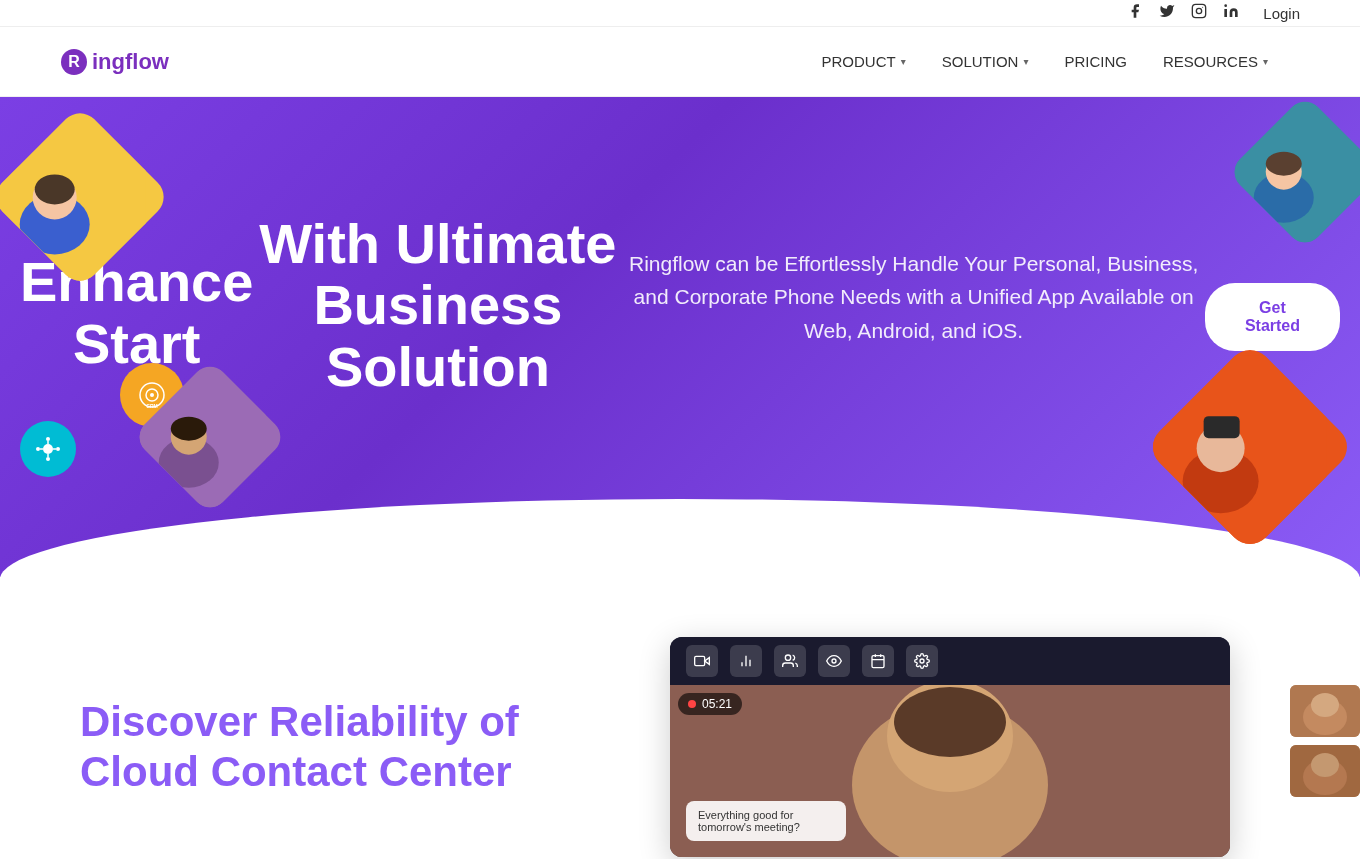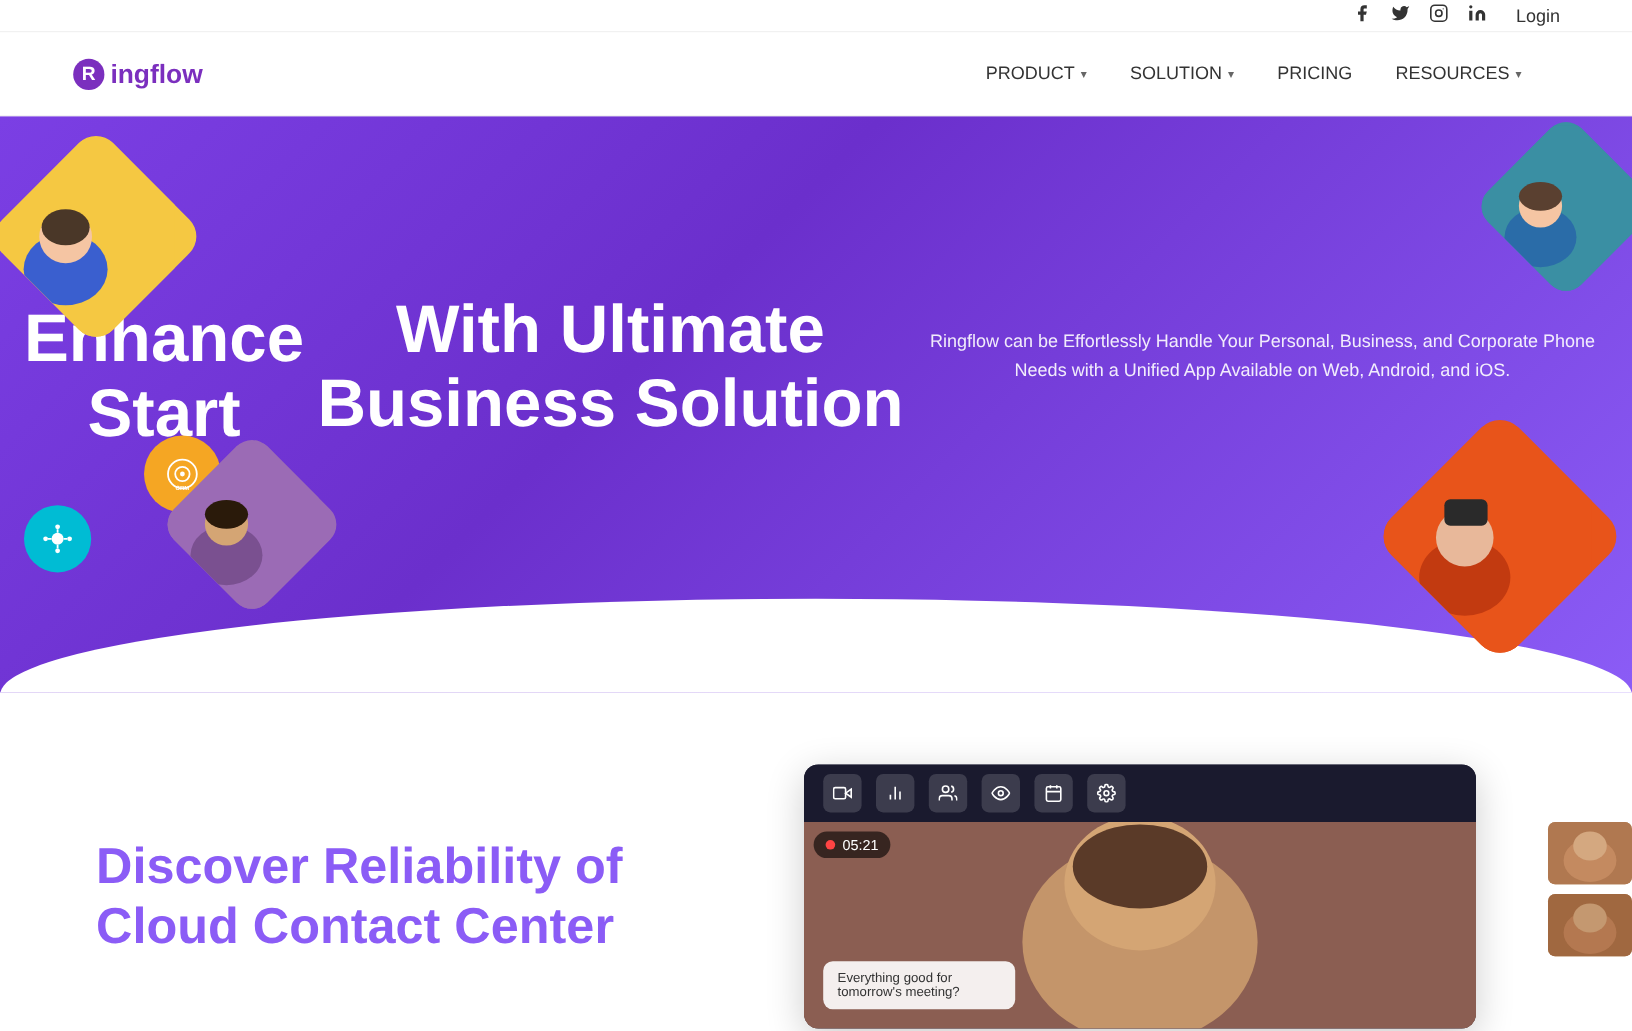--- a/index.html
+++ b/index.html
@@ -111,21 +111,21 @@
       margin-bottom: 8px;
     }
     .hero-title-line2 {
       font-size: 56px;
       font-weight: 700;
       color: #fff;
       line-height: 1.1;
       margin-bottom: 24px;
     }
     .hero-subtitle {
-      font-size: 15px;
+      font-size: 21px;
       color: rgba(255,255,255,0.9);
       max-width: 600px;
       line-height: 1.6;
       margin-bottom: 40px;
     }
     .get-started-btn {
       background: #fff;
       color: #7B3FE4;
       border: none;
       padding: 16px 40px;
@@ -402,20 +402,21 @@
       <line x1="13" y1="8" x2="13" y2="5" stroke="white" stroke-width="1.5"></line>
       <line x1="13" y1="18" x2="13" y2="21" stroke="white" stroke-width="1.5"></line>
       <line x1="8" y1="13" x2="5" y2="13" stroke="white" stroke-width="1.5"></line>
       <line x1="18" y1="13" x2="21" y2="13" stroke="white" stroke-width="1.5"></line>
     </svg>
   </div>
 
   <h1 class="hero-title-line1">Enhance Start</h1>
   <h1 class="hero-title-line2">With Ultimate Business Solution</h1>
   <p class="hero-subtitle">Ringflow can be Effortlessly Handle Your Personal, Business, and Corporate Phone Needs with a Unified App Available on Web, Android, and iOS.</p>
+  <button class="get-started-btn">Get Started</button>
 
 </section>
 
 <div class="bottom-section">
   <div class="bottom-text">
     <h2 class="bottom-title">
       <span>Discover Reliability of</span><br>
       <span>Cloud Contact Center</span>
     </h2>
   </div>

